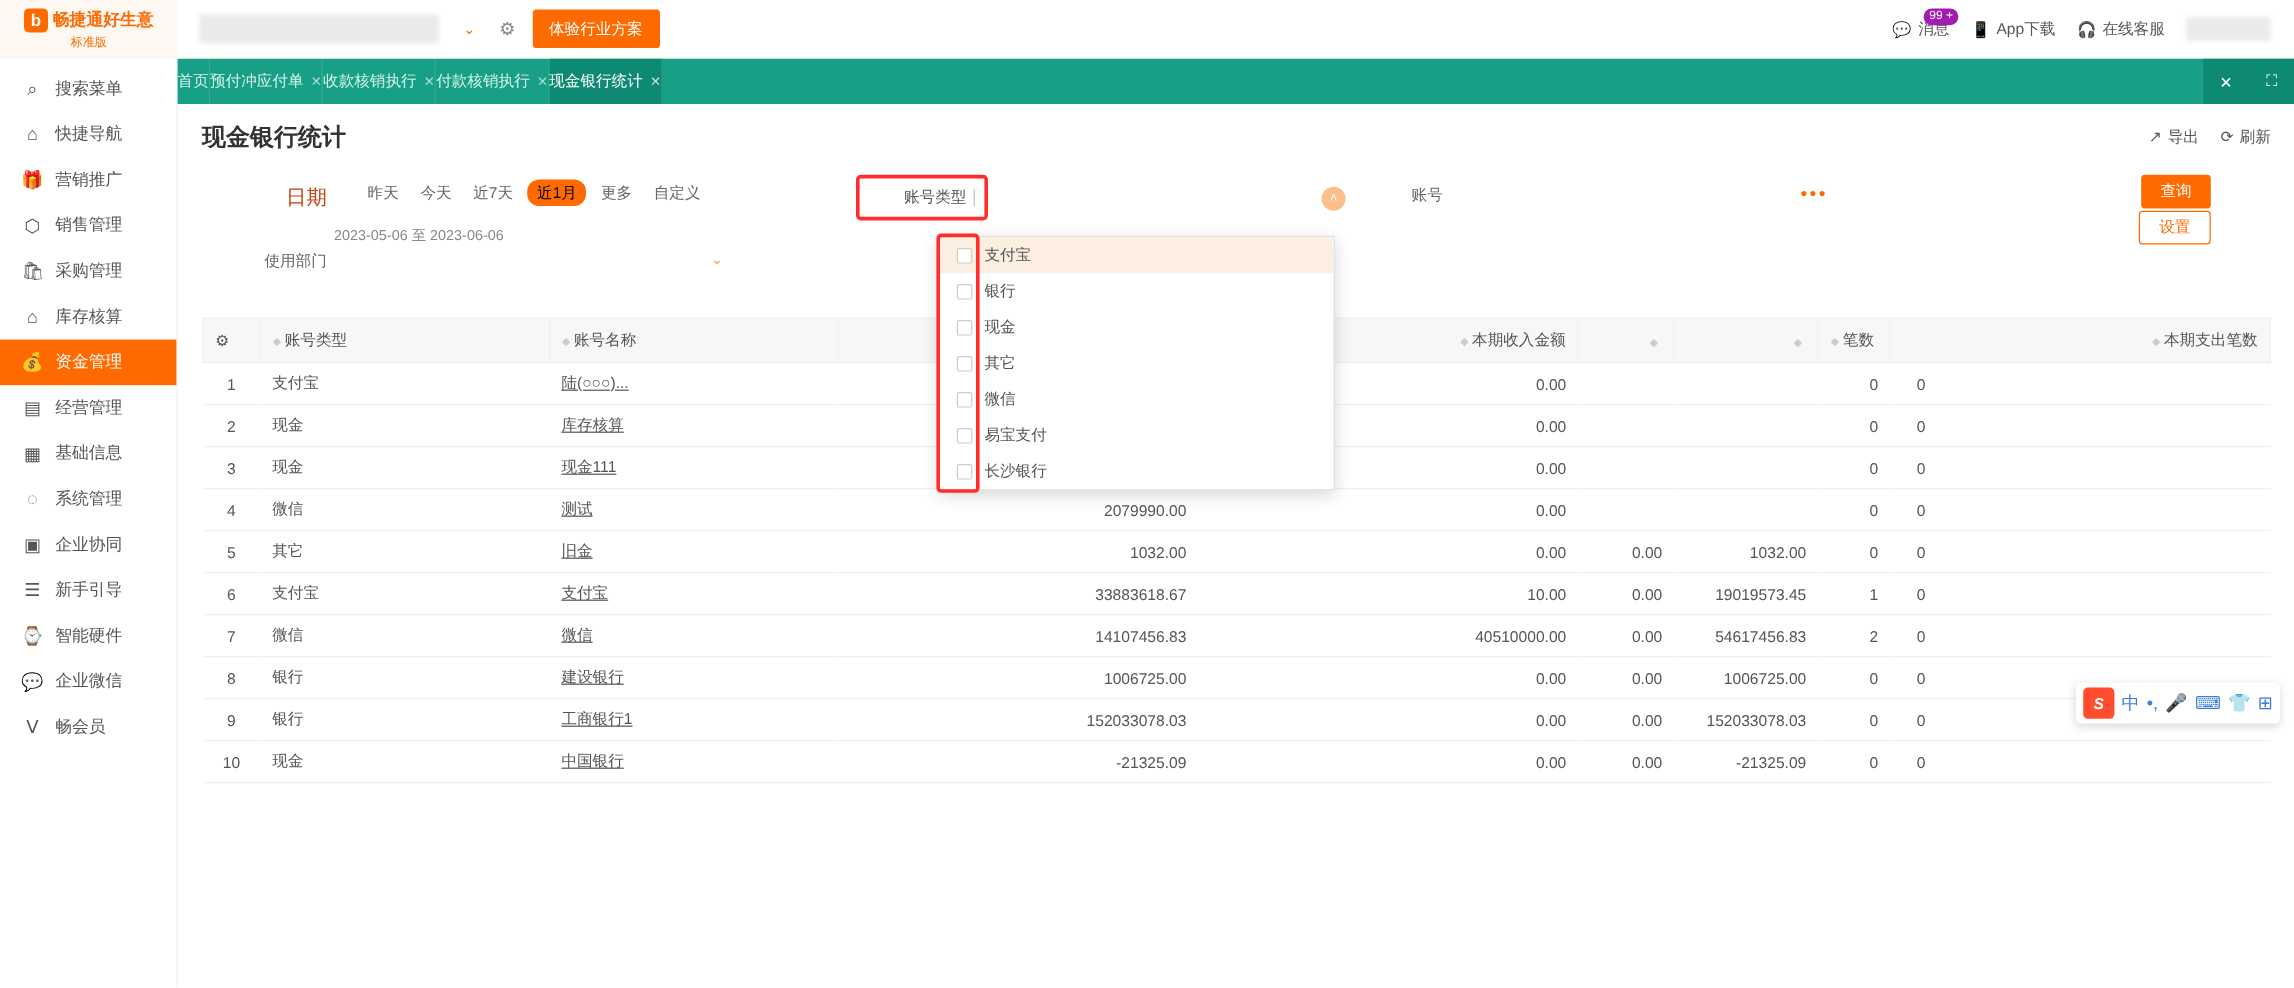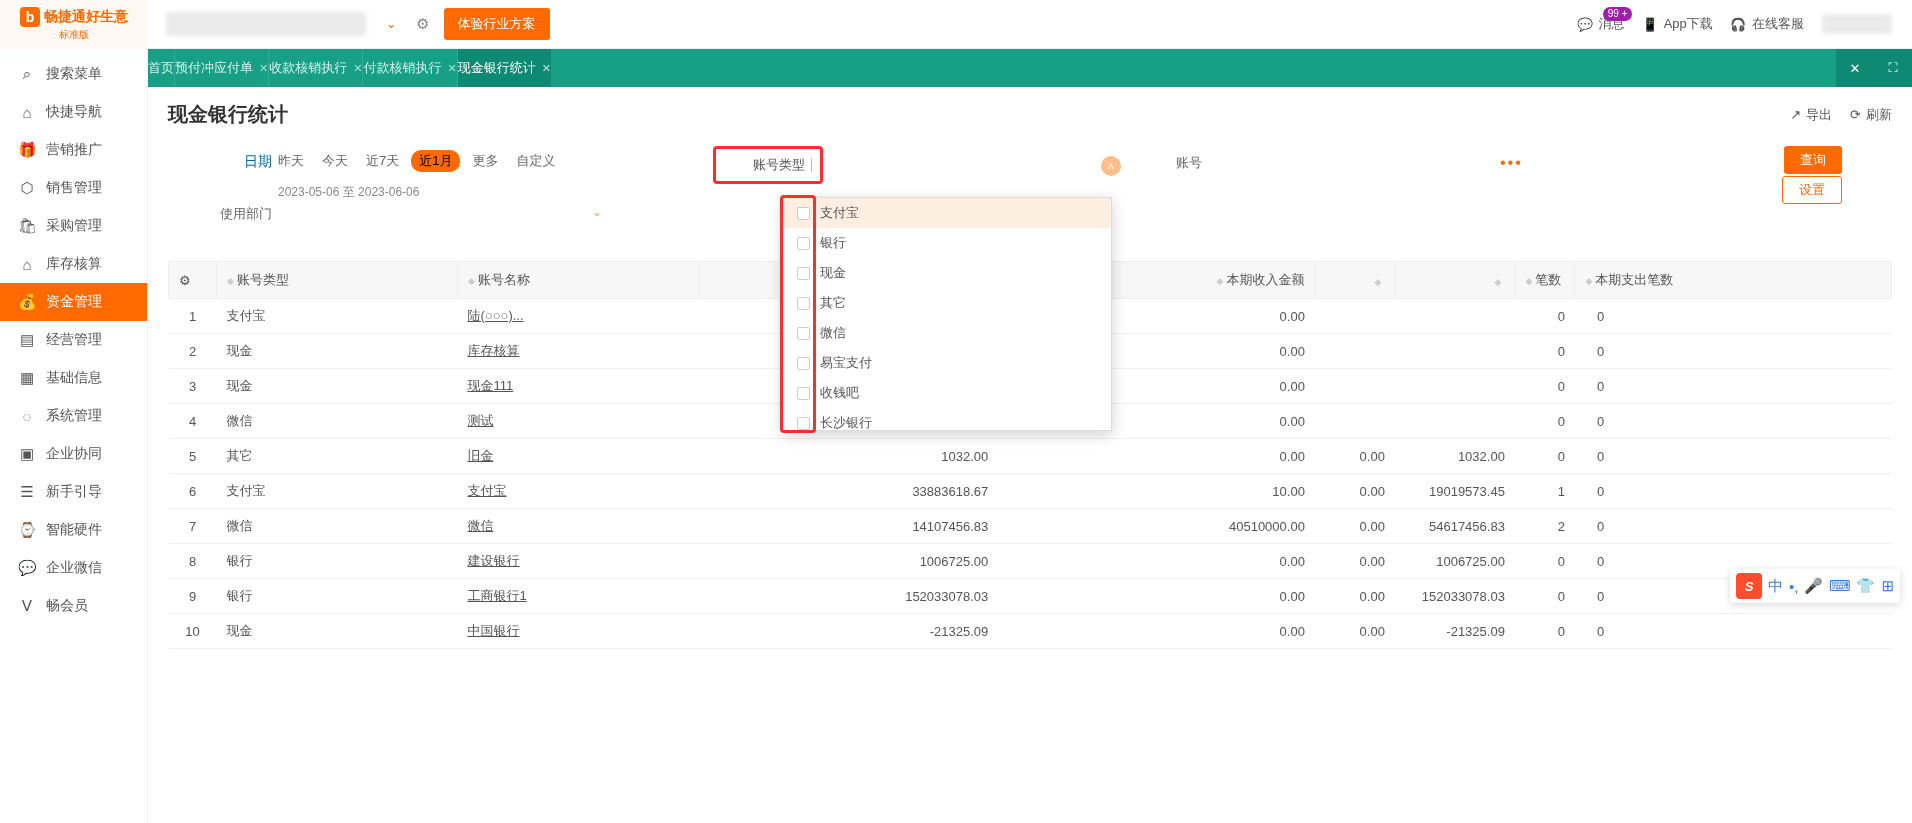--- a/index.html
+++ b/index.html
@@ -40,22 +40,22 @@
 
 .page-body { flex: 1; background: #fff; margin: 0; padding: 14px 20px 20px 20px; position: relative; overflow: auto; }
 
 .page-title-row { display: flex; align-items: center; }
 .page-title { font-size: 20px; font-weight: 600; color: #333; }
 .page-title-spacer { flex: 1; }
 .title-action { display: flex; align-items: center; gap: 5px; color: #555; font-size: 13px; margin-left: 18px; cursor: pointer; }
 
 .filter-panel { margin-top: 14px; padding: 8px 20px 14px 40px; position: relative; }
 .filter-row { display: flex; align-items: flex-start; margin-bottom: 12px; }
-.filter-label { width: 64px; text-align: right; color: #0369a1; font-size: 14px; padding-top: 3px; }
-.date-choices { display: flex; align-items: center; gap: 6px; flex-wrap: wrap; }
+.filter-label { width: 64px; text-align: right; color: #c2410c; font-size: 17px; padding-top: 3px; }
+.date-choices { display: flex; align-items: center; gap: 6px; flex-wrap: wrap; padding-left: 28px; }
 .date-chip { font-size: 13px; color: #666; padding: 2px 6px; cursor: pointer; border-radius: 10px; }
 .date-chip.active { background: #ff6a00; color: #000000; padding: 2px 8px; }
 .date-range { width: 100%; font-size: 12px; color: #888; margin-left: 70px; margin-top: 2px; }
 
 .filter-block-account-type { position: relative; }
 .account-type-label-box { position: absolute; left: 505px; top: -4px; width: 110px; height: 38px; border: 3px solid #ff2d2d; border-radius: 4px; display: flex; align-items: center; justify-content: flex-end; padding-right: 8px; font-size: 13px; color: #555; }
 .account-type-caret { position: absolute; left: 893px; top: 6px; width: 20px; height: 20px; background: #fbbf8c; border-radius: 50%; color: #fff; display: flex; align-items: center; justify-content: center; font-size: 11px; cursor: pointer; }
 
 .filter-account-label { position: absolute; left: 968px; top: 4px; font-size: 13px; color: #666; }
 .filter-dots { position: absolute; left: 1292px; top: 4px; color: #ff6a00; font-size: 16px; letter-spacing: 2px; cursor: pointer; }
@@ -282,42 +282,38 @@
               <div class="dropdown-item">
                 <span class="dd-checkbox"></span>
                 <span>微信</span>
               </div>
               <div class="dropdown-item">
                 <span class="dd-checkbox"></span>
                 <span>易宝支付</span>
               </div>
               <div class="dropdown-item">
                 <span class="dd-checkbox"></span>
-                <span>收钱吧</span>
-              </div>
-              <div class="dropdown-item">
-                <span class="dd-checkbox"></span>
                 <span>长沙银行</span>
               </div>
             </div>
         </div>
       </div>
 
       <table class="data-table">
         <thead>
             <tr id="thead-row">
               <th class="gear-cell" style="width: 48px;"><span>⚙</span></th>
               <th><span class="th-sort">◆</span><span>账号类型</span></th>
               <th><span class="th-sort">◆</span><span>账号名称</span></th>
               <th style="text-align: right;"><span class="th-sort">◆</span><span>上期余额</span></th>
               <th style="text-align: right;"><span class="th-sort">◆</span><span>本期收入金额</span></th>
               <th style="text-align: right; width: 80px;"><span class="th-sort">◆</span><span></span></th>
               <th style="text-align: right; width: 120px;"><span class="th-sort">◆</span><span></span></th>
               <th style="text-align: left; width: 60px;"><span class="th-sort">◆</span><span>笔数</span></th>
-              <th style="text-align: left;"><span class="th-sort">◆</span><span>本期支出笔数</span></th>
+              <th style="text-align: right;"><span class="th-sort">◆</span><span>本期支出笔数</span></th>
             </tr>
           </thead>
         <tbody id="tbody">
             <tr>
               <td class="row-idx">1</td>
               <td>支付宝</td>
               <td><span class="cell-link">陆(○○○)...</span></td>
               <td class="cell-right">-10000.00</td>
               <td class="cell-right">0.00</td>
               <td class="cell-right"></td>

